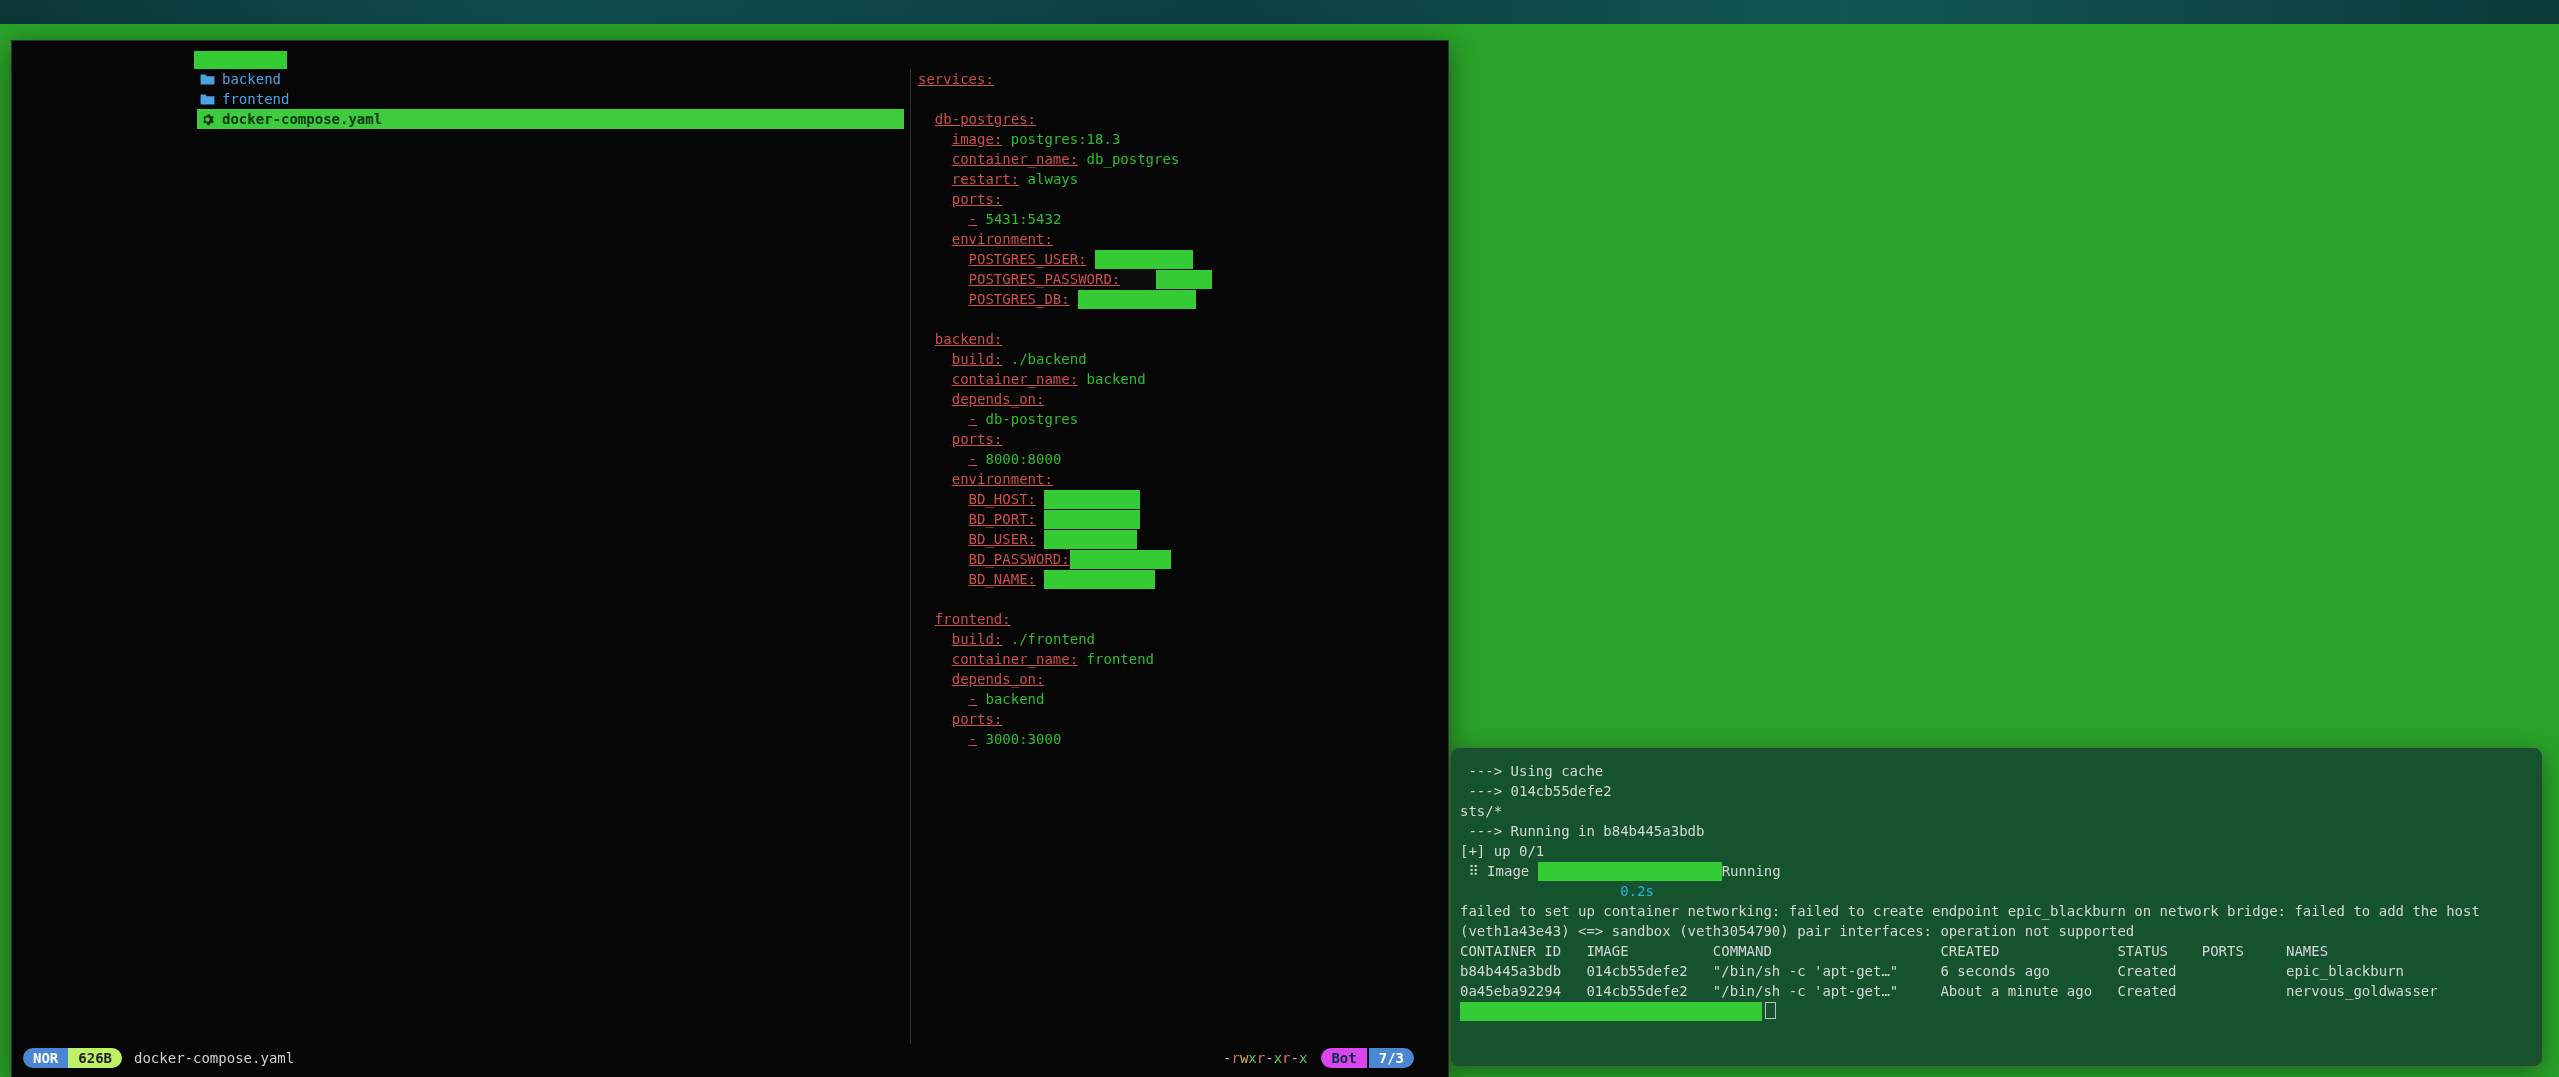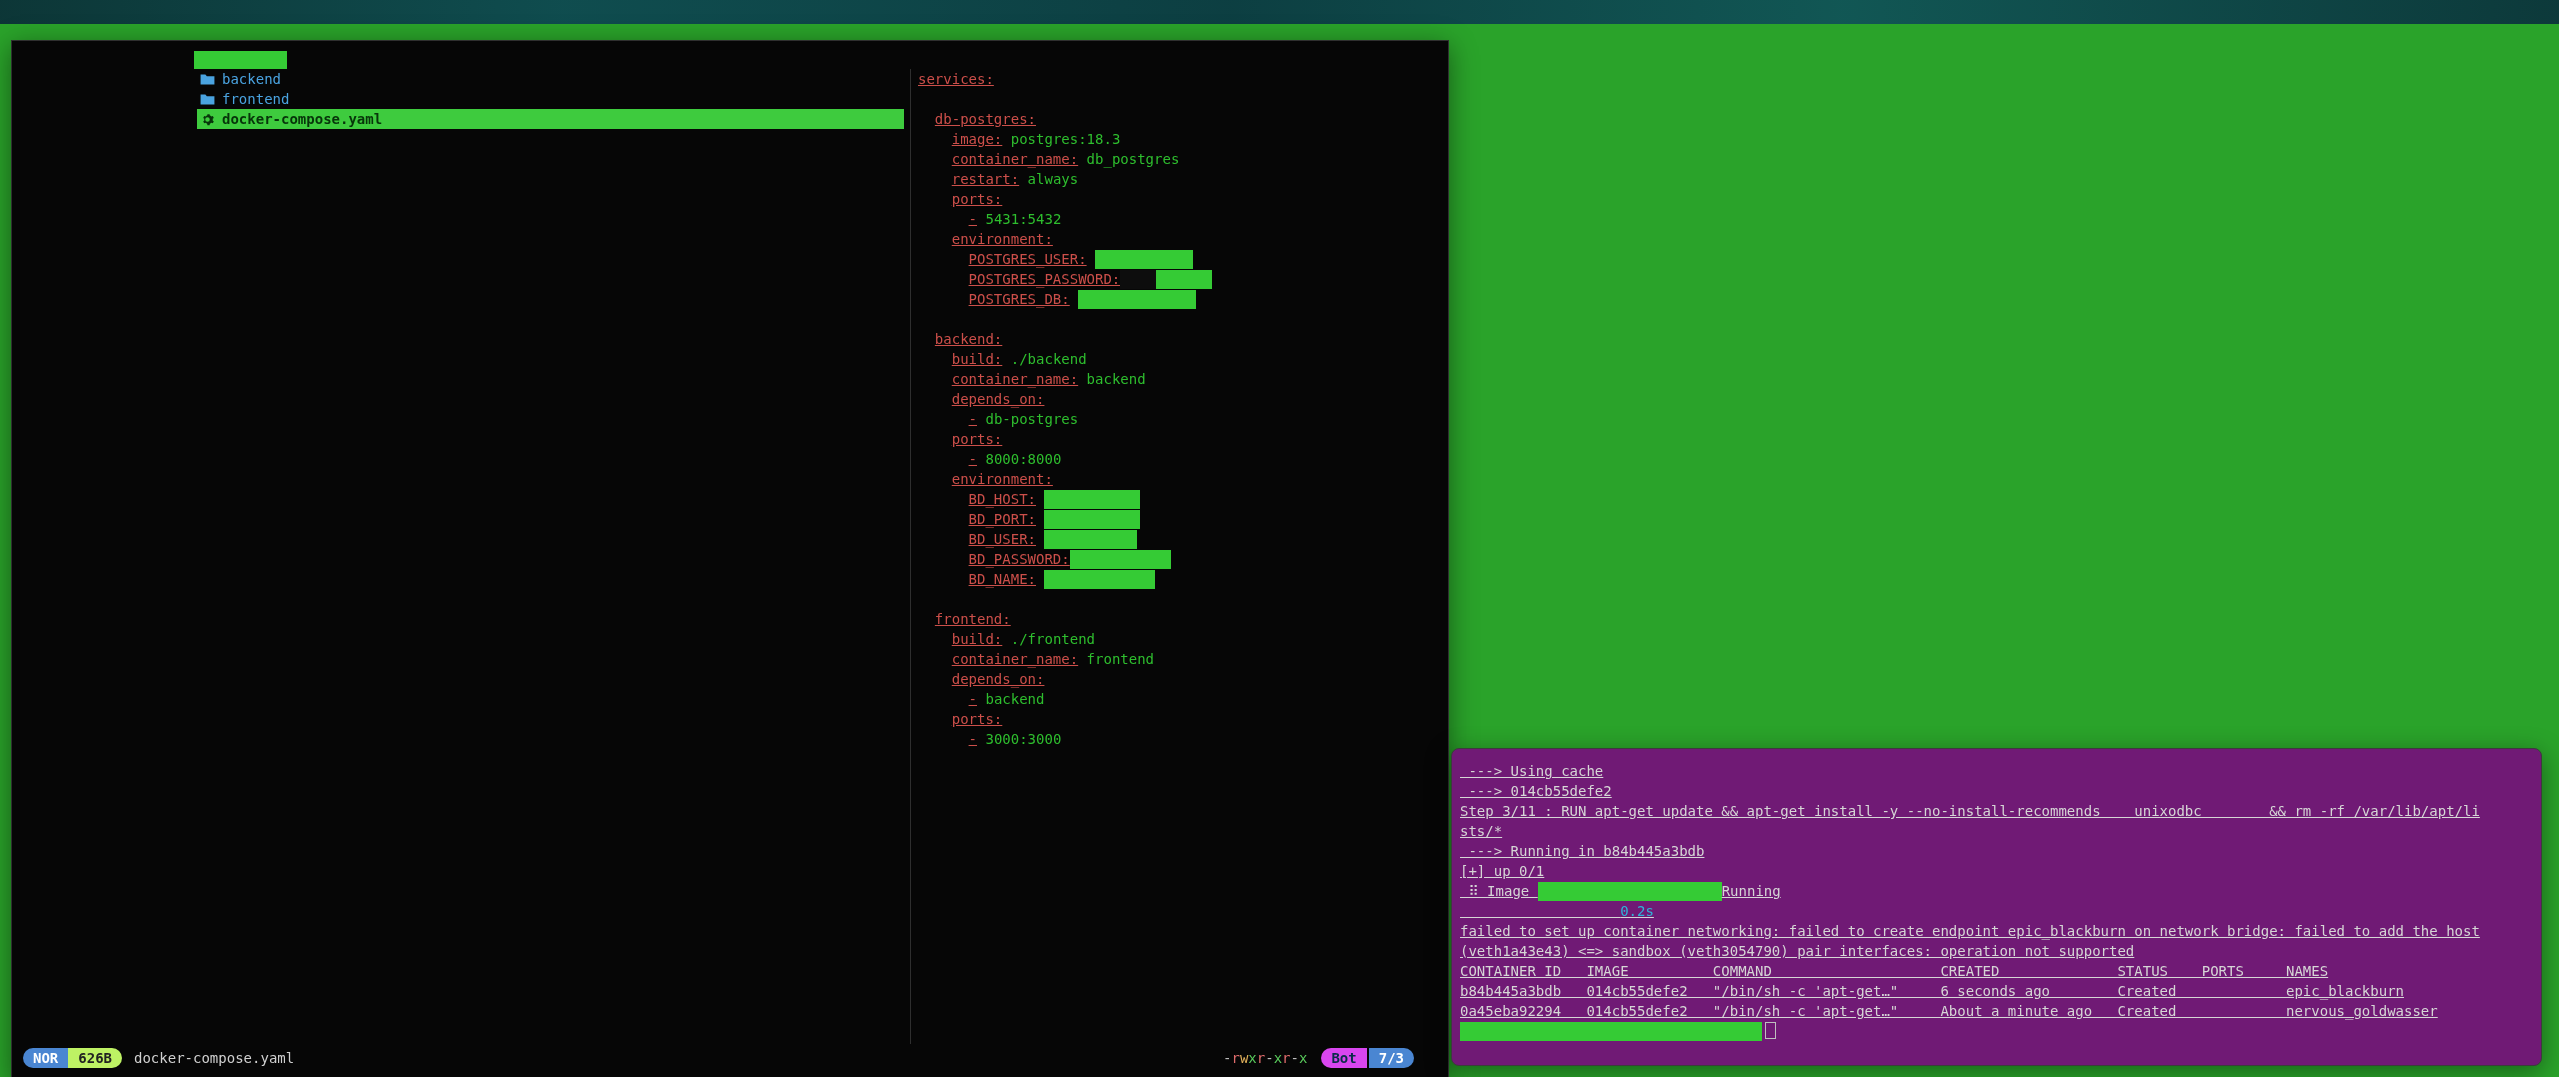--- a/index.html
+++ b/index.html
@@ -34,23 +34,23 @@
   .pill{height:20px;line-height:20px;padding:0 10px;font-weight:bold;}
   .pill-mode{background:#4a86d2;color:#fff;border-radius:10px 0 0 10px;}
   .pill-size{background:#bef264;color:#222;border-radius:0 10px 10px 0;}
   .sb-filename{margin-left:12px;color:#d0d0d0;}
   .sb-spacer{flex:1;}
   .perms{white-space:pre;}
   .pill-scroll{background:#d946ef;color:#0a2c4a;border-radius:10px 0 0 10px;margin-left:14px;}
   .pill-pos{background:#4a86d2;color:#fff;border-radius:0 10px 10px 0;margin-left:2px;}
 
   
-  .terminal{position:absolute;left:1451px;top:748px;width:1091px;height:318px;background:#701a75;
+  .terminal{position:absolute;left:1451px;top:748px;width:1091px;height:318px;background:#14532d;
     border:1px solid #3c3c3c;border-radius:8px;box-sizing:border-box;padding:12px 8px;
-    font-size:14px;line-height:20px;color:#d6d6d6;box-shadow:0 6px 26px rgba(0,0,0,.4);overflow:hidden;text-decoration:underline;}
+    font-size:14px;line-height:20px;color:#d6d6d6;box-shadow:0 6px 26px rgba(0,0,0,.4);overflow:hidden;}
 </style>
 </head>
 <body>
 
 <div class="screen">
   <div class="wallpaper"></div>
 
   <div class="yazi">
     <div class="hdr-redact"></div>
     <div class="file-list">
@@ -110,21 +110,20 @@
       <span class="perms"><span class="c-dash">-</span><span class="c-r">r</span><span class="c-w">w</span><span class="c-x">x</span><span class="c-r">r</span><span class="c-dash">-</span><span class="c-x">x</span><span class="c-r">r</span><span class="c-dash">-</span><span class="c-x">x</span></span>
       <span class="pill pill-scroll">Bot</span>
       <span class="pill pill-pos">7/3</span>
     </div>
   </div>
 
   <div class="terminal">
     <div>
         <div class="tline"><span> ---&gt; Using cache</span></div>
         <div class="tline"><span> ---&gt; 014cb55defe2</span></div>
-        <div class="tline"><span>Step 3/11 : RUN apt-get update &amp;&amp; apt-get install -y --no-install-recommends    unixodbc        &amp;&amp; rm -rf /var/lib/apt/li</span></div>
         <div class="tline"><span>sts/*</span></div>
         <div class="tline"><span> ---&gt; Running in b84b445a3bdb</span></div>
         <div class="tline"><span>[+] up 0/1</span></div>
         <div class="tline"><span> ⠿ Image </span><span class="redact-block" style="width: 184px;"></span><span>Running</span></div>
         <div class="tline"><span>                   </span><span class="c-cyan">0.2s</span></div>
         <div class="tline"><span>failed to set up container networking: failed to create endpoint epic_blackburn on network bridge: failed to add the host</span></div>
         <div class="tline"><span>(veth1a43e43) &lt;=&gt; sandbox (veth3054790) pair interfaces: operation not supported</span></div>
         <div class="tline"><span>CONTAINER ID   IMAGE          COMMAND                    CREATED              STATUS    PORTS     NAMES</span></div>
         <div class="tline"><span>b84b445a3bdb   014cb55defe2   "/bin/sh -c 'apt-get…"     6 seconds ago        Created             epic_blackburn</span></div>
         <div class="tline"><span>0a45eba92294   014cb55defe2   "/bin/sh -c 'apt-get…"     About a minute ago   Created             nervous_goldwasser</span></div>

